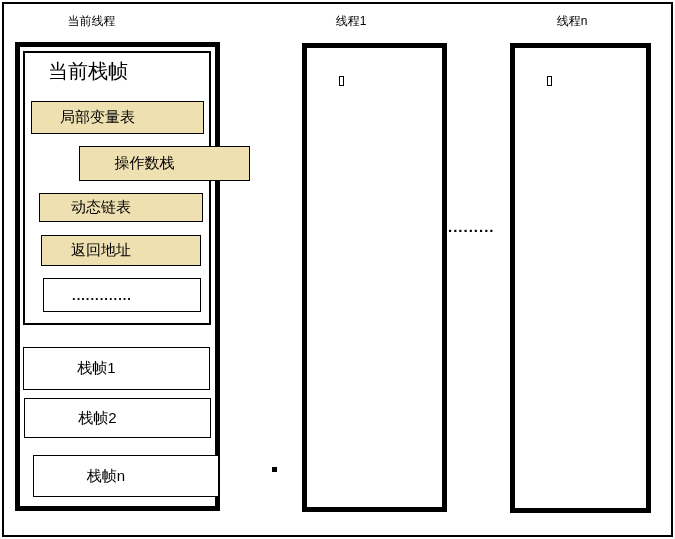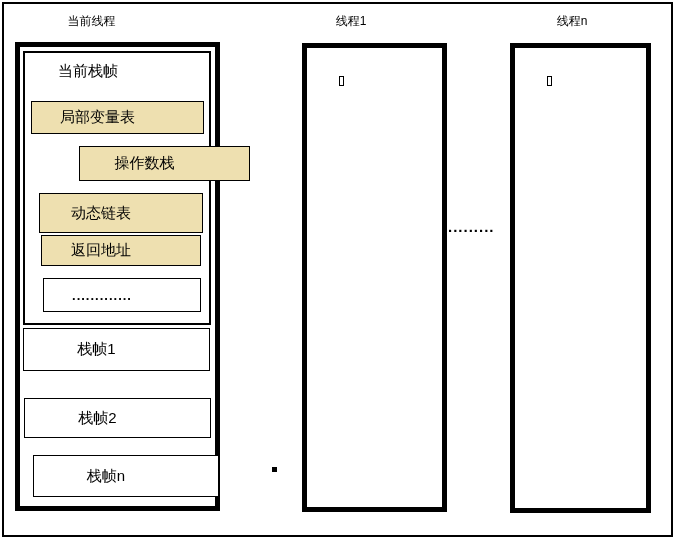--- a/index.html
+++ b/index.html
@@ -55,21 +55,21 @@
     justify-content: center;
     font-size: 15px;
     color: #000000;
     padding-right: 40px; 
     white-space: nowrap;
   }
   .slot-box.tan { background: #eee0b0; }
 
   .frame-label {
     position: absolute;
-    font-size: 15px;
+    font-size: 20px;
     color: #000000;
     text-align: center;
     line-height: 18px;
     white-space: nowrap;
   }
 
   .tofu {
     position: absolute;
     width: 5px; height: 10px;
     border: 1.5px solid #000000;
@@ -106,29 +106,29 @@
   <div class="thick-box" style="left:15px; top:42px; width:205px; height:469px;"></div>
 
   <div class="thin-box" style="left:23px; top:51px; width:188px; height:274px;"></div>
 
   <div class="frame-label" style="left:23px; top:62px; width:130px;">当前栈帧</div>
 
   <div class="slot-box tan" style="left:31px; top:101px; width:173px; height:33px;">局部变量表</div>
 
   <div class="slot-box tan" style="left:35px; top:146px; width:171px; height:35px;margin-left:44px;">操作数栈</div>
 
-  <div class="slot-box tan" style="left:39px; top:193px; width:164px; height:40px;">动态链表</div>
+  <div class="slot-box tan" style="left:39px; top:193px; width:164px; height:29px;">动态链表</div>
 
   <div class="slot-box tan" style="left:41px; top:235px; width:160px; height:31px;">返回地址</div>
 
   <div class="slot-box" style="left:43px; top:278px; width:158px; height:34px;">
     <span class="dots-text">.............</span>
   </div>
 
-  <div class="slot-box" style="left:23px; top:328px; width:187px; height:43px;">栈帧1</div>
+  <div class="slot-box" style="left:23px; top:347px; width:187px; height:43px;">栈帧1</div>
 
   <div class="slot-box" style="left:24px; top:398px; width:187px; height:40px;">栈帧2</div>
 
   <div class="slot-box" style="left:22px; top:455px; width:186px; height:42px;margin-left:11px;">栈帧n</div>
 
   <div class="stray-dot" style="left:272px; top:467px;"></div>
 
   <div class="col-title" style="left:302px; top:11px; width:98px;">线程1</div>
 
   <div class="thick-box" style="left:302px; top:43px; width:145px; height:469px;"></div>

